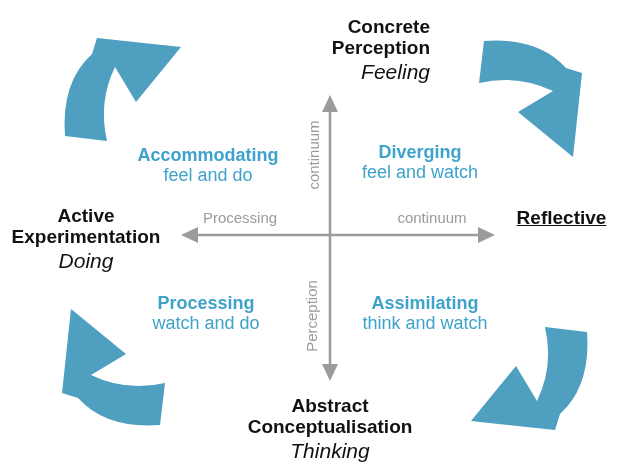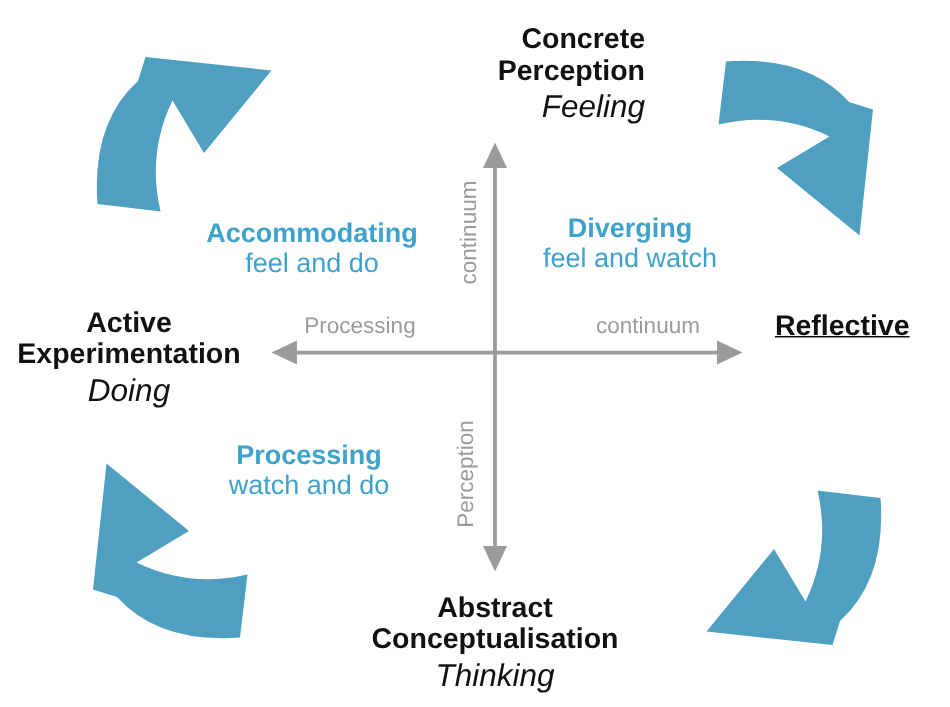--- a/index.html
+++ b/index.html
@@ -108,19 +108,23 @@
     <div class="quad-tag">feel and watch</div>
   </div>
   <div class="quad" style="left:108px;top:146px;">
     <div class="quad-name">Accommodating</div>
     <div class="quad-tag">feel and do</div>
   </div>
   <div class="quad" style="left:106px;top:294px;">
     <div class="quad-name">Processing</div>
     <div class="quad-tag">watch and do</div>
   </div>
+  <div class="quad" style="left:325px;top:294px;">
+    <div class="quad-name">Assimilating</div>
+    <div class="quad-tag">think and watch</div>
+  </div>
 
   <div class="axis-label" style="left:185px;top:209px;">Processing</div>
   <div class="axis-label" style="left:377px;top:209px;">continuum</div>
   <div class="v-label" style="left:313px;top:155px;">continuum</div>
   <div class="v-label" style="left:311px;top:316px;">Perception</div>
 
 </div>
 
 </body></html>

